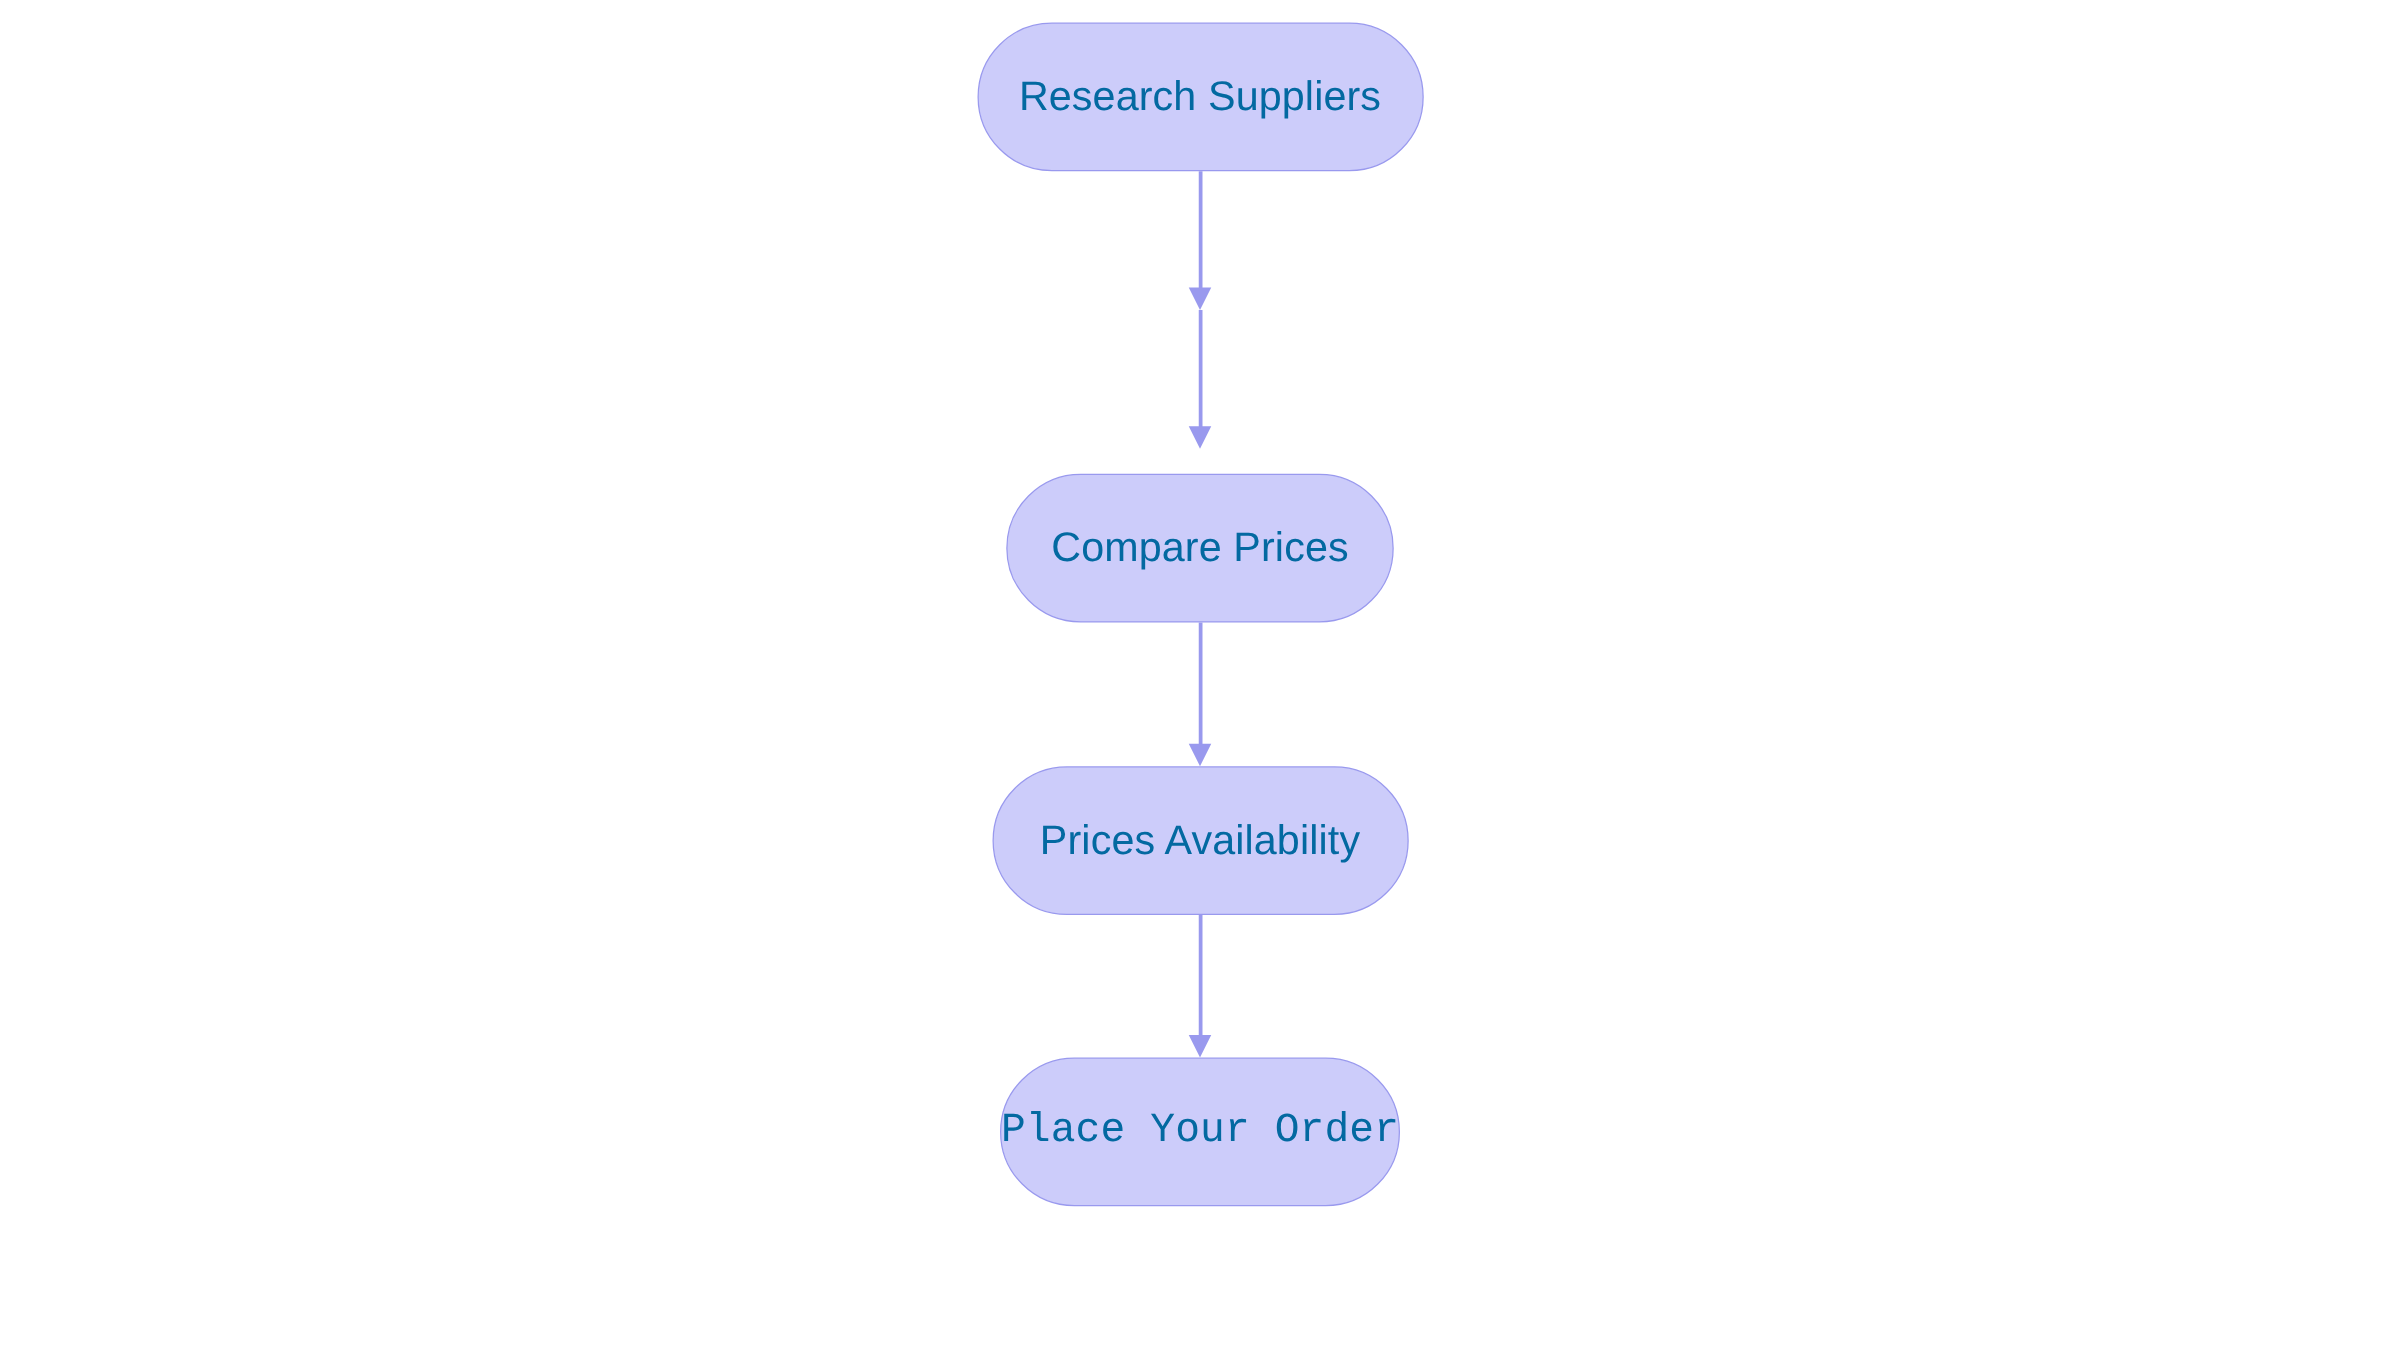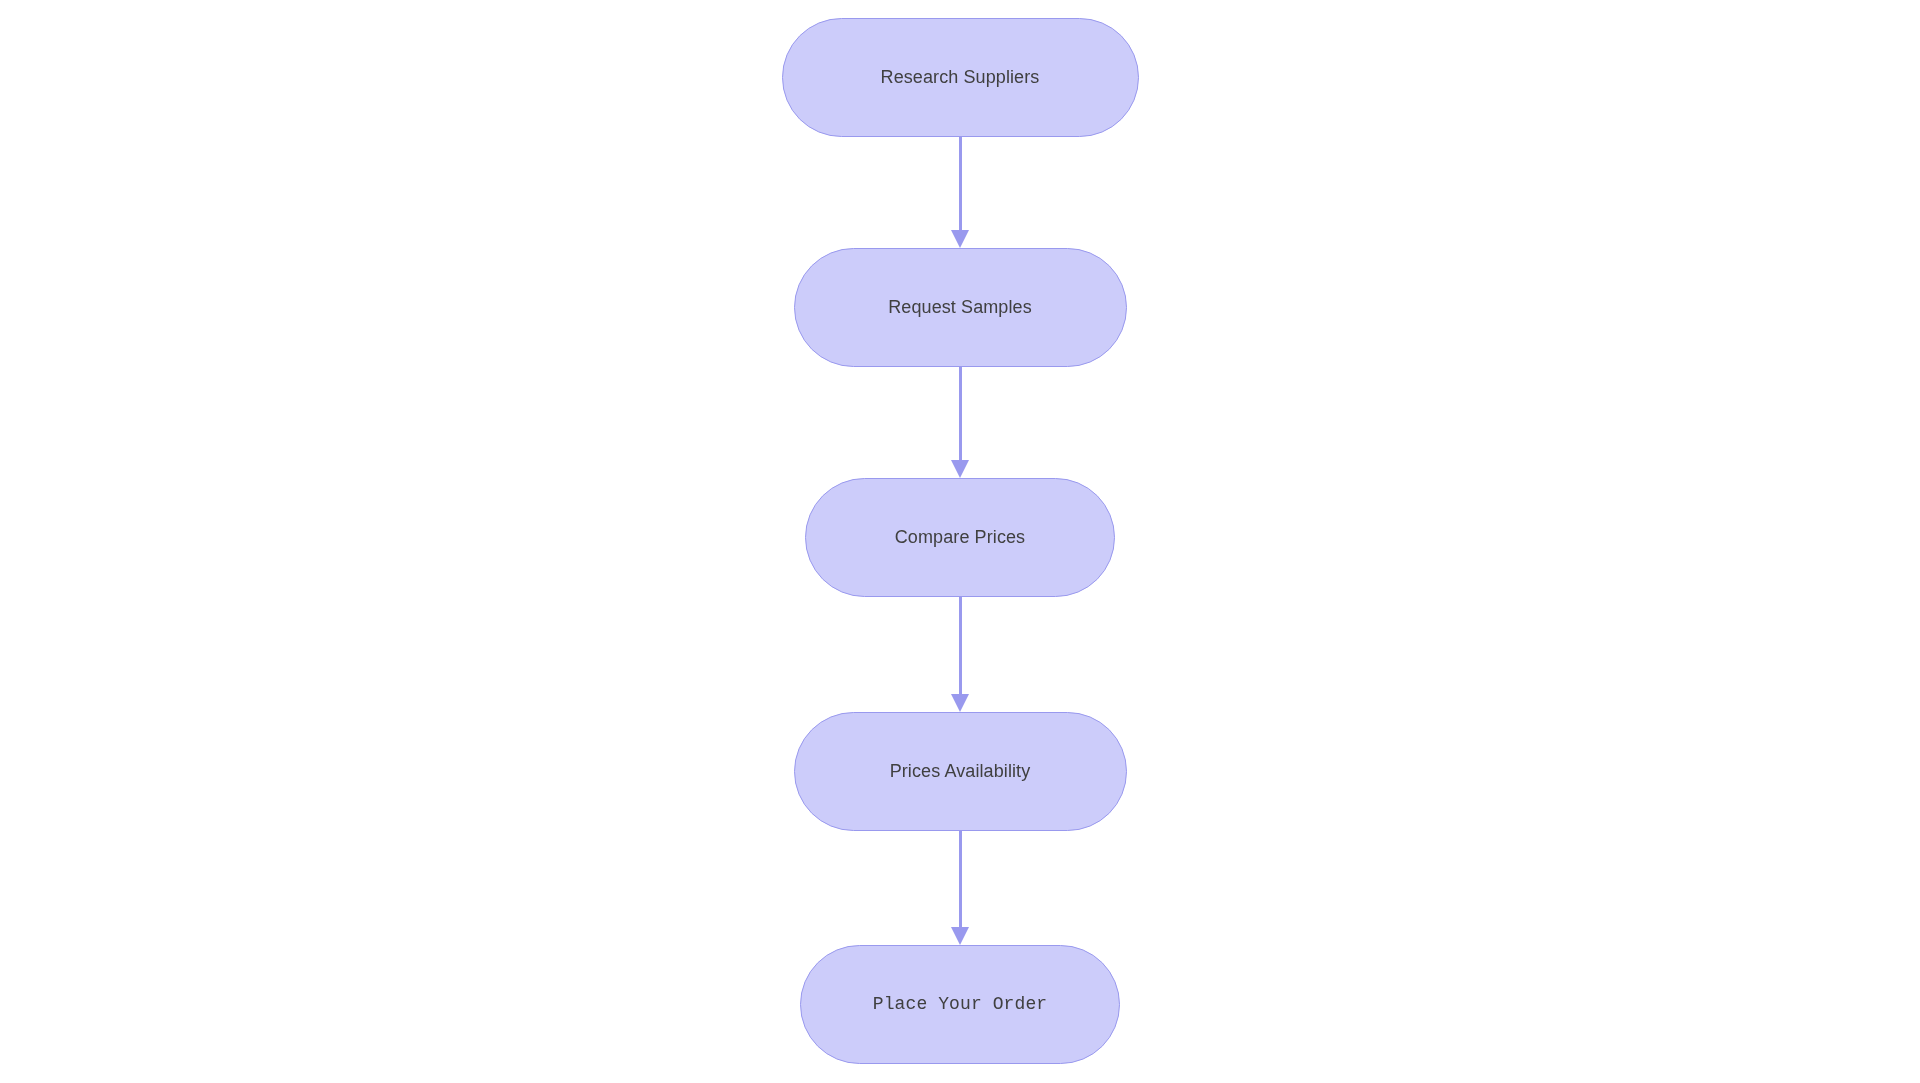--- a/index.html
+++ b/index.html
@@ -41,29 +41,29 @@
     border-radius: 9999px;
     color: #3333cc;
     font-size: 27px;
     font-weight: 400;
     letter-spacing: 0.1px;
     white-space: nowrap;
     line-height: 1;
     height: 119px;
   }
   .flow-node .node-label {
-    color: #404040;
-    font-size: 18px;
+    color: #0369a1;
+    font-size: 33px;
     line-height: 1;
     padding-bottom: 2px;
   }
   
   .node-w-0 { width: 357px; }
   .node-w-1 { width: 333px; }
-  .node-w-2 { width: 310px; }
+  .node-w-2 { width: 310px; margin-top: 20px; }
   .node-w-3 { width: 333px; }
   .node-w-4 { width: 320px; font-family: Liberation Mono, monospace; }
 
   .flow-edge {
     position: relative;
     width: 24px;
     display: flex;
     flex-direction: column;
     align-items: center;
     justify-content: flex-start;
@@ -100,23 +100,20 @@
 
     <div class="flow-node node-w-0">
       <span class="node-label">Research Suppliers</span>
     </div>
 
     <div class="flow-edge edge-0">
       <div class="edge-line"></div>
       <div class="edge-arrow"></div>
     </div>
 
-    <div class="flow-node node-w-1">
-      <span class="node-label">Request Samples</span>
-    </div>
 
     <div class="flow-edge edge-1">
       <div class="edge-line"></div>
       <div class="edge-arrow"></div>
     </div>
 
     <div class="flow-node node-w-2">
       <span class="node-label">Compare Prices</span>
     </div>
 

